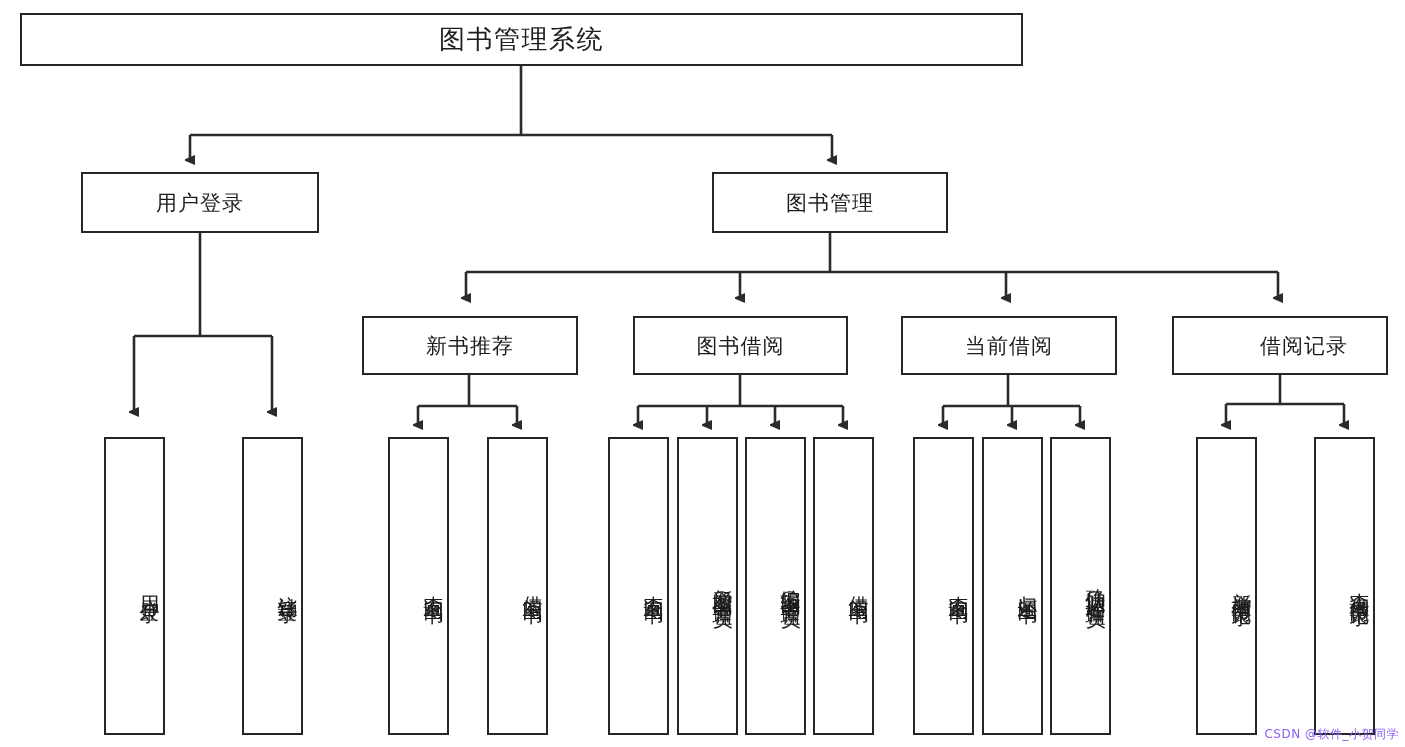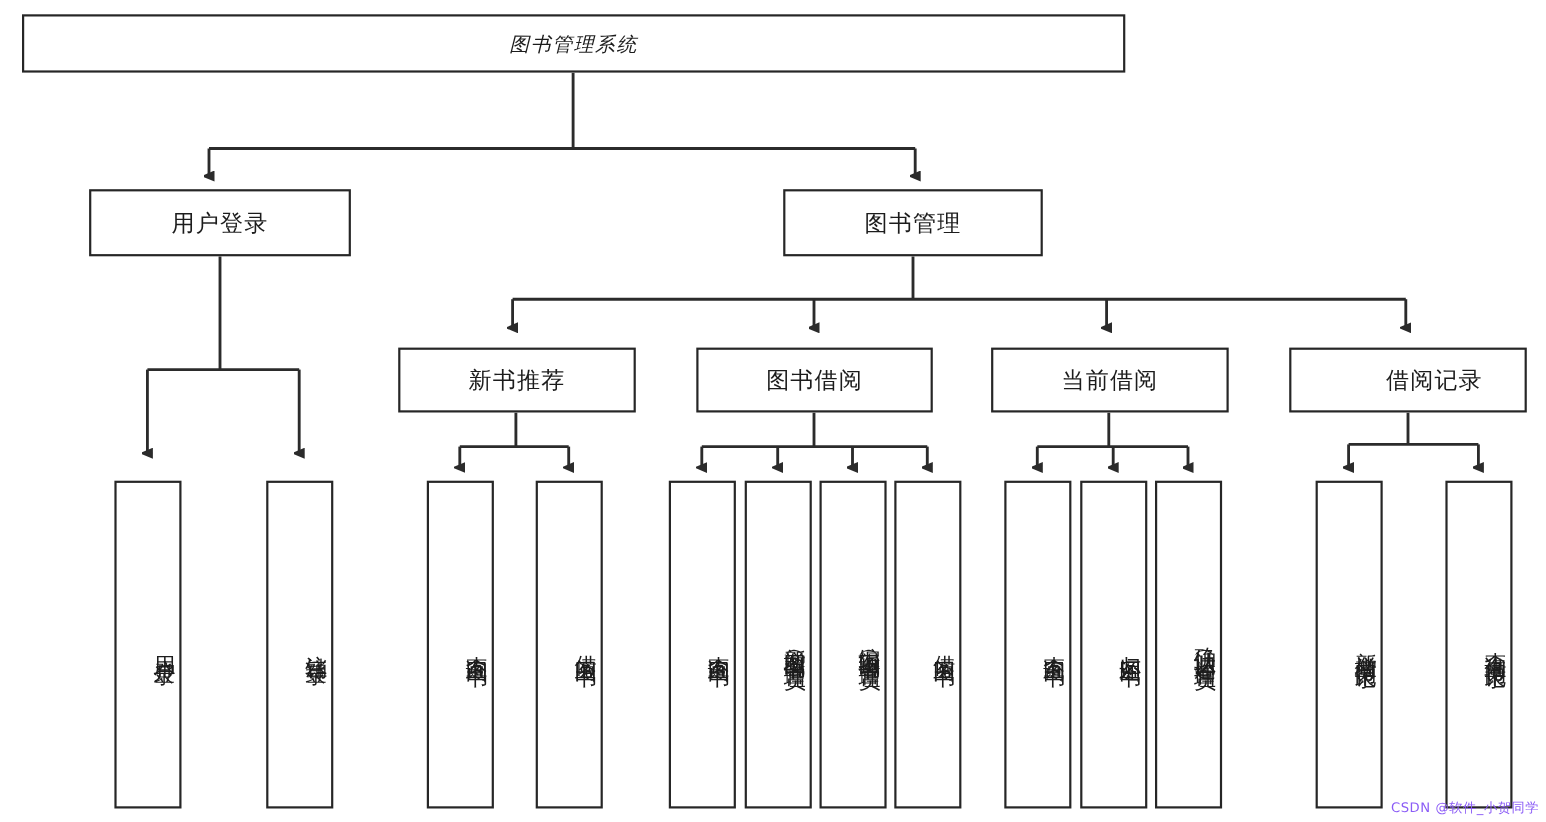--- a/index.html
+++ b/index.html
@@ -10,21 +10,21 @@
   }
   #canvas{position:absolute;left:0;top:0;width:1405px;height:747px;}
   svg.wires{position:absolute;left:0;top:0;width:1405px;height:747px;pointer-events:none;}
   .node{
     position:absolute;box-sizing:border-box;
     background:#ffffff;border:2.5px solid #262626;
     display:flex;align-items:center;justify-content:center;
     color:#1c1c1c;
   }
   .node.horiz{font-size:21px;letter-spacing:1px;white-space:nowrap;}
-  .node.title{font-size:18px;letter-spacing:1.5px;font-style:italic;}
+  .node.title{font-size:26px;letter-spacing:1.5px;}
   .node.vert{
     writing-mode:vertical-rl;text-orientation:upright;
     font-size:20px;line-height:1.35;letter-spacing:3px;
     padding:10px 0 10px 0;align-items:flex-start;justify-content:center;
   }
   .watermark{
     position:absolute;right:6px;bottom:4px;
     font-size:12px;color:#8b5cf6;letter-spacing:0.5px;white-space:nowrap;
     user-select:none;
   }

